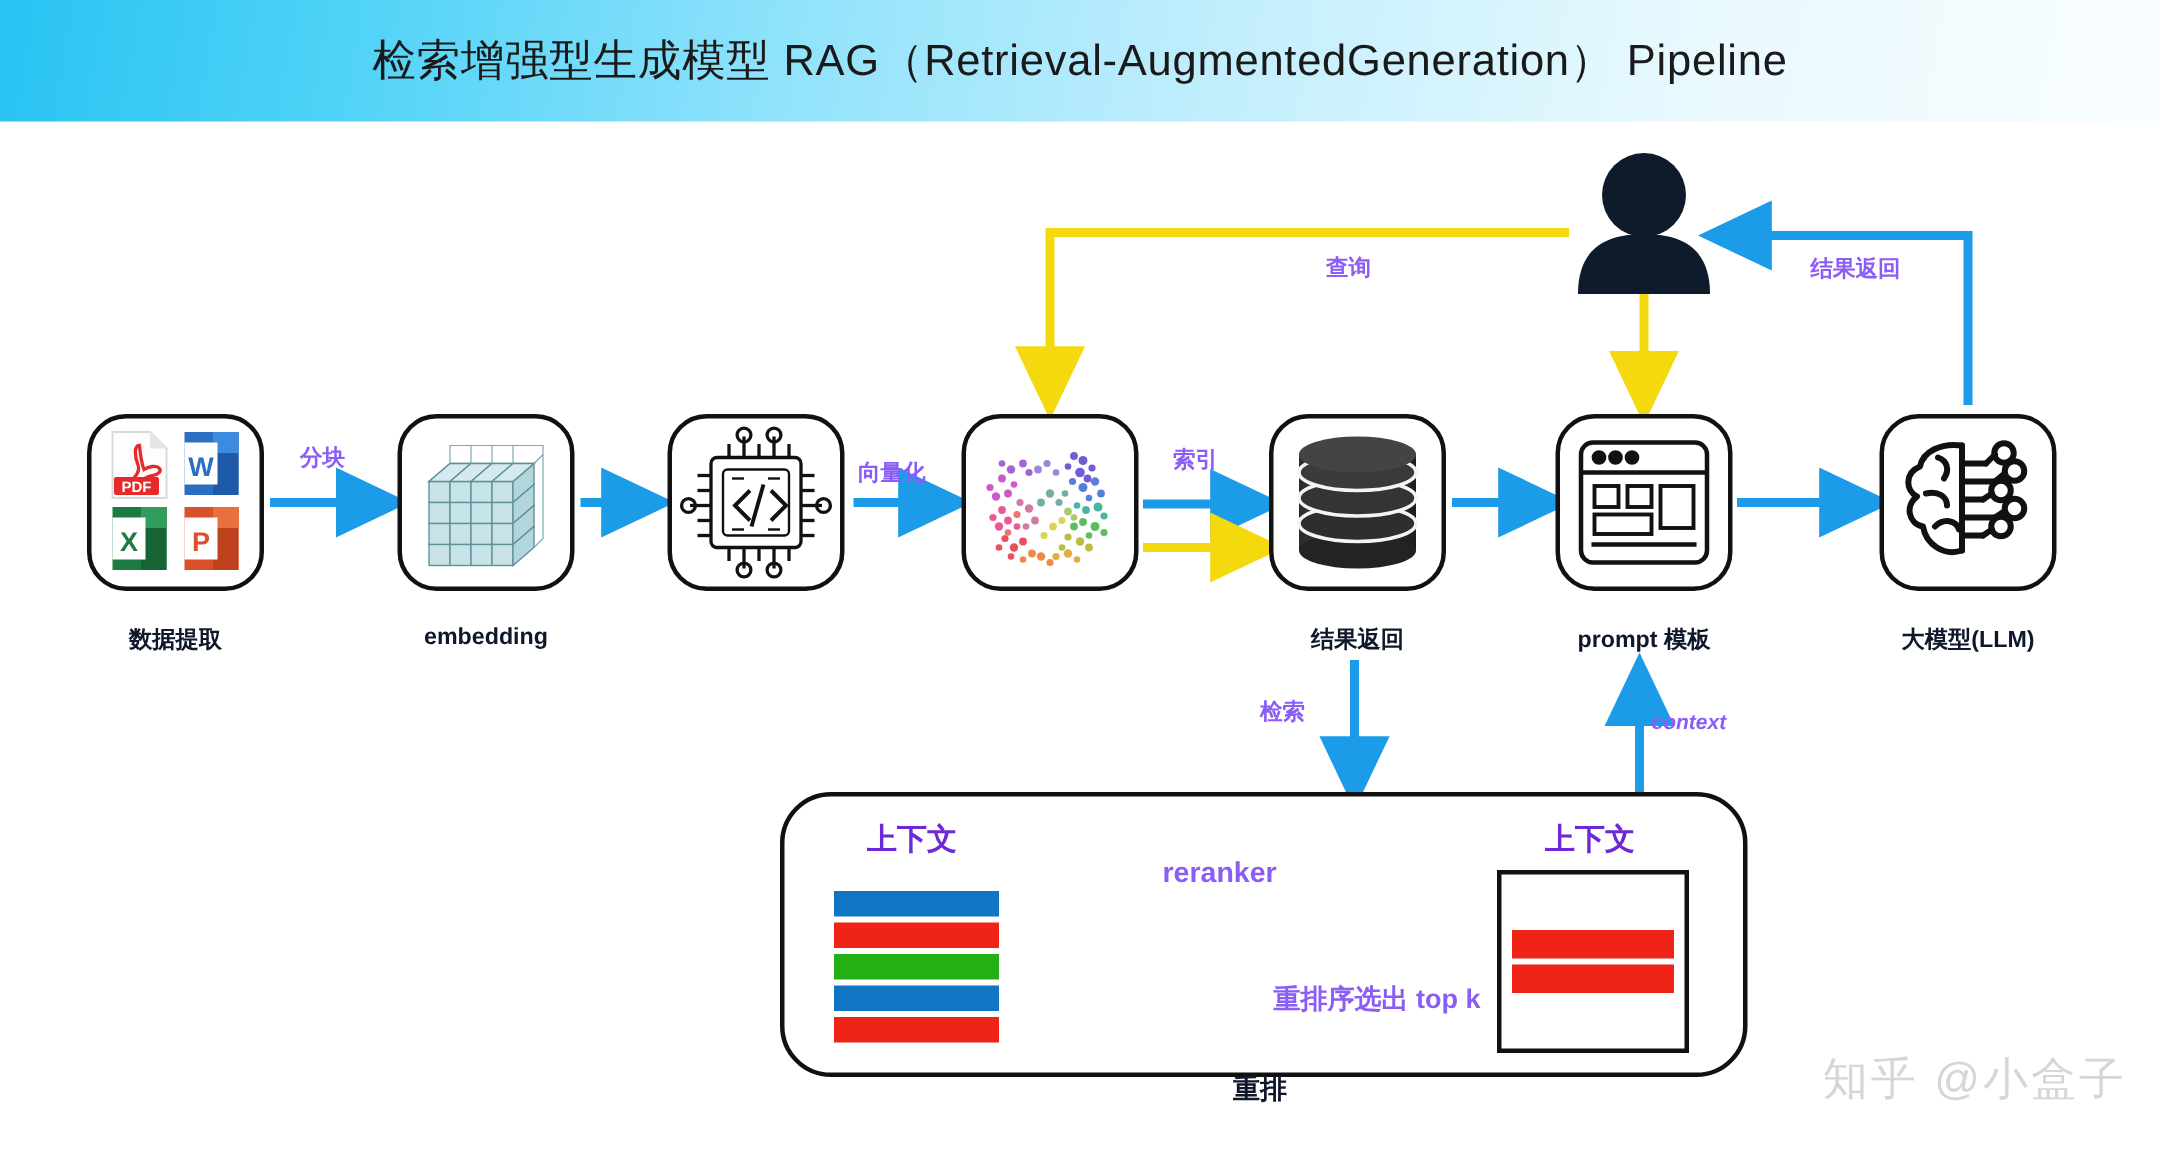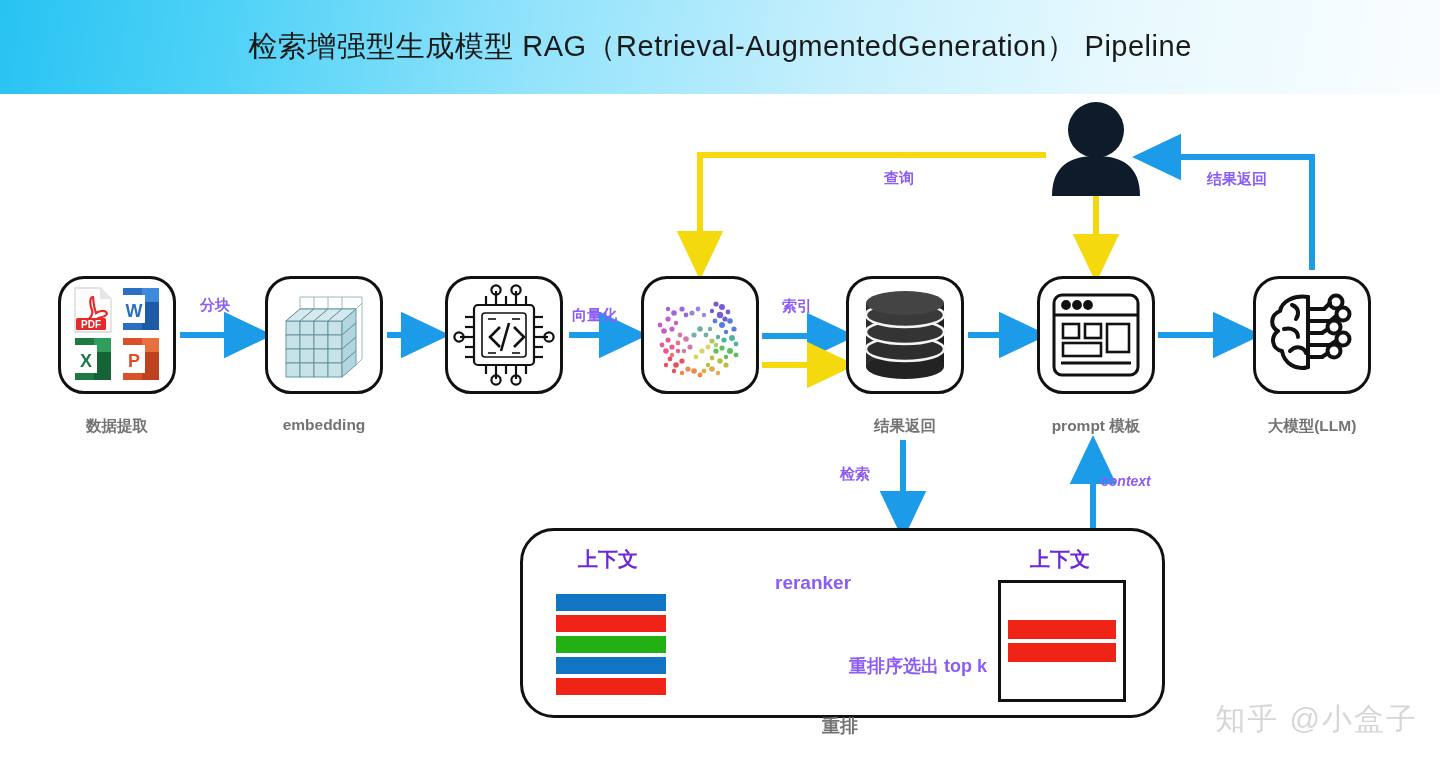--- a/index.html
+++ b/index.html
@@ -6,37 +6,37 @@
   html,body{margin:0;padding:0;}
   body{
     width:1440px;height:778px;position:relative;overflow:hidden;
     background:#ffffff;
     font-family:"Liberation Sans","DejaVu Sans",sans-serif;
   }
   .stage{position:absolute;left:0;top:0;width:1440px;height:778px;}
 
   
   .header{
-    position:absolute;left:0;top:0;width:1440px;height:94px;
+    position:absolute;left:0;top:0;width:1440px;height:81px;
     background:linear-gradient(100deg,#28c3f2 0%,#4fd2f7 16%,#8fe2fb 36%,#c5effd 58%,#e8f9fe 78%,#fafdff 100%);
     display:flex;align-items:center;justify-content:center;
   }
   .header-title{
     font-size:29px;color:#1a1a1a;letter-spacing:.5px;white-space:nowrap;
     font-weight:400;
   }
 
   
   .node{
     position:absolute;width:118px;height:118px;border:3.5px solid #111;
     border-radius:26px;background:#fff;box-sizing:border-box;
     display:flex;align-items:center;justify-content:center;
   }
   .node-label{
-    position:absolute;font-size:15.5px;color:#737373;font-weight:bold;
+    position:absolute;font-size:15.5px;color:#0f172a;font-weight:bold;
     white-space:nowrap;text-align:center;
   }
   .node-label.reg{font-weight:600;}
 
   
   .edge-label{
     position:absolute;font-size:15px;font-weight:bold;color:#8b5cf6;white-space:nowrap;
   }
   .edge-label.thin{font-weight:600;}
 

